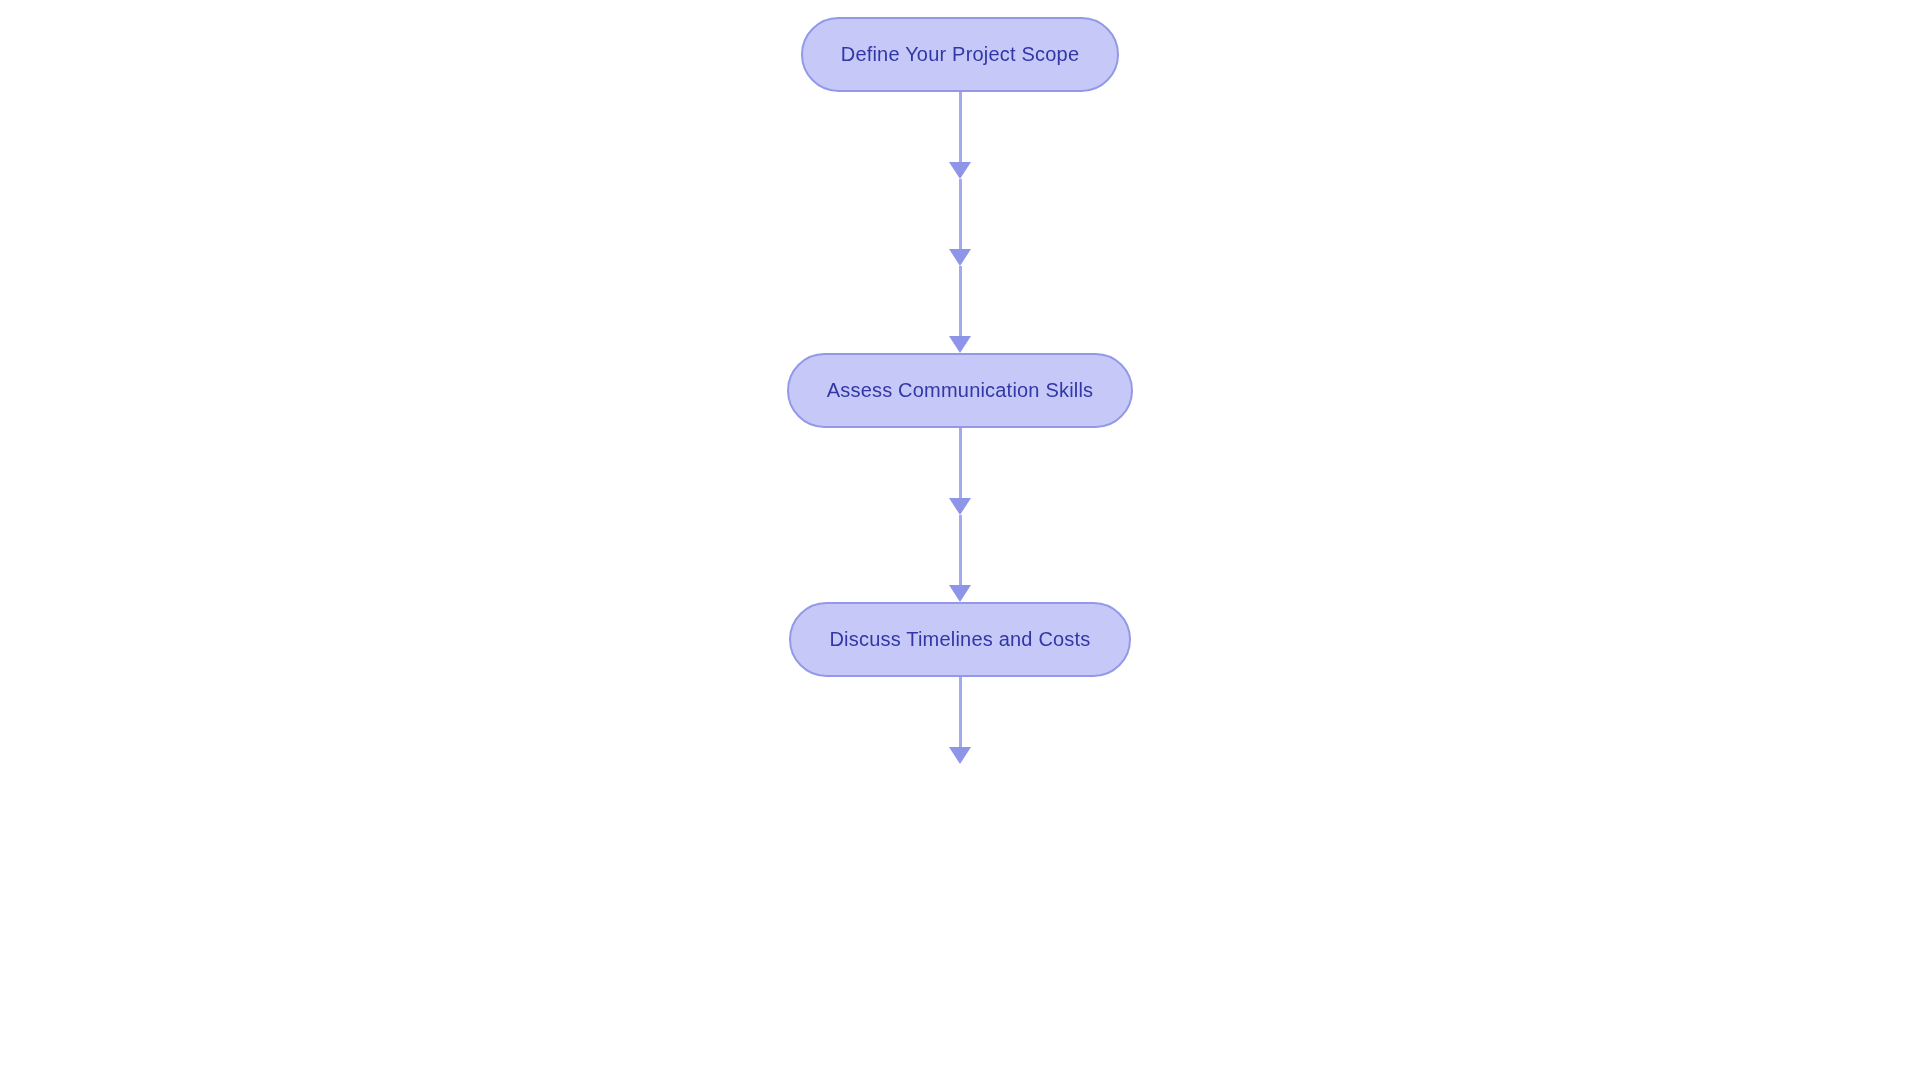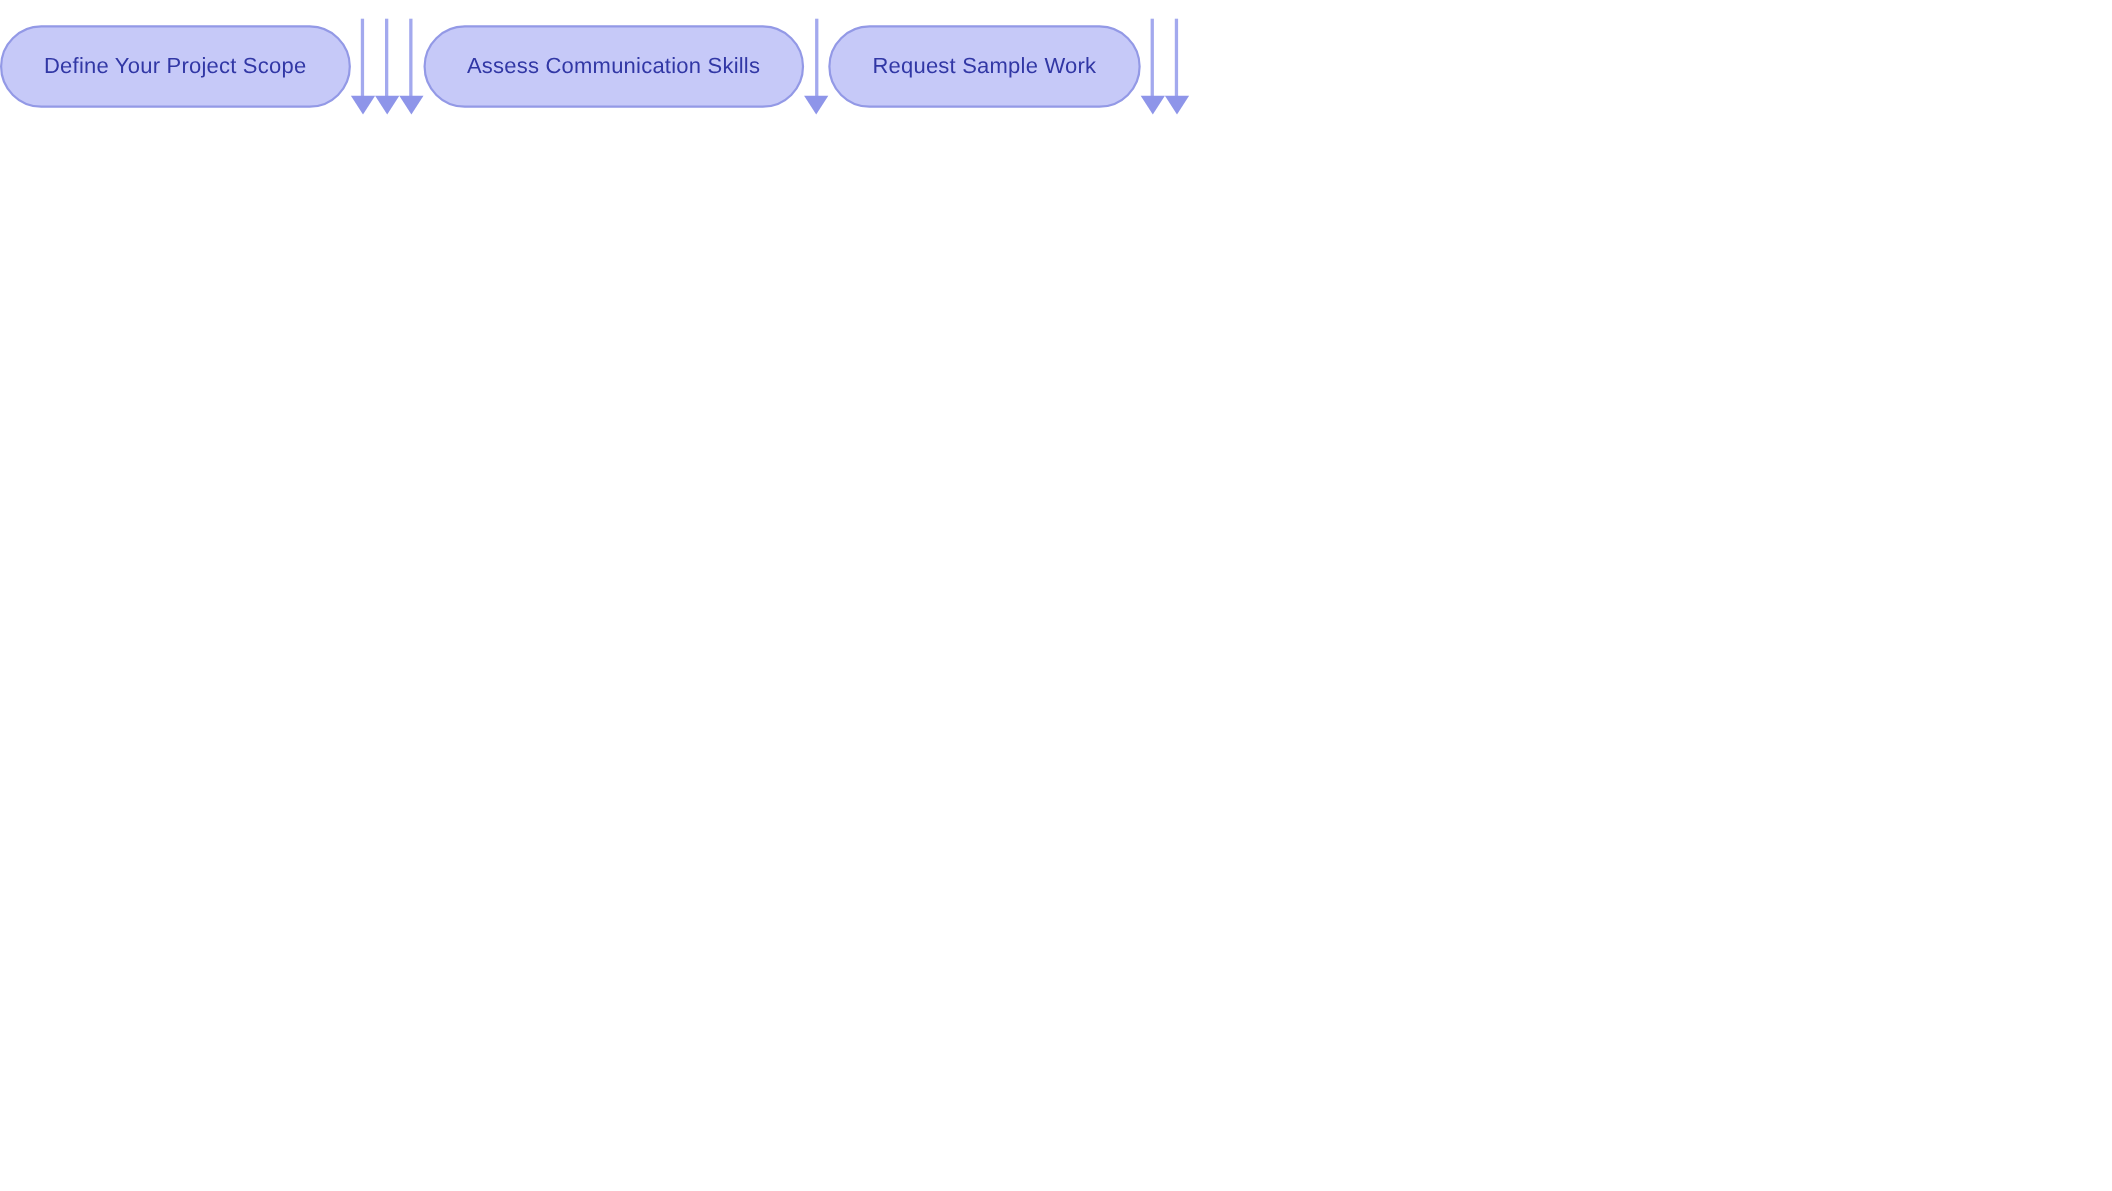--- a/index.html
+++ b/index.html
@@ -17,21 +17,21 @@
     background: var(--background);
     font-family: "Liberation Sans", sans-serif;
     overflow: hidden;
   }
   .canvas {
     width: 100%;
     height: 100%;
   }
   .flow {
     display: flex;
-    flex-direction: row;
+    flex-direction: column;
     align-items: center;
     padding-top: 17px;
   }
   .node {
     height: 75px;
     border-radius: 38px;
     background: var(--node-fill);
     border: 2px solid var(--node-border);
     color: var(--node-text);
     display: flex;
@@ -91,29 +91,29 @@
 
     <div class="node">
       <span>Assess Communication Skills</span>
     </div>
 
     <div class="connector">
       <div class="arrow-line"></div>
       <div class="arrow-head"></div>
     </div>
 
-    <div class="node">
-      <span>Request Sample Work</span>
-    </div>
 
     <div class="connector">
       <div class="arrow-line"></div>
       <div class="arrow-head"></div>
     </div>
 
+    <div class="node">
+      <span>Discuss Timelines and Costs</span>
+    </div>
 
     <div class="connector">
       <div class="arrow-line"></div>
       <div class="arrow-head"></div>
     </div>
 
 
   </div>
 </div>
 

